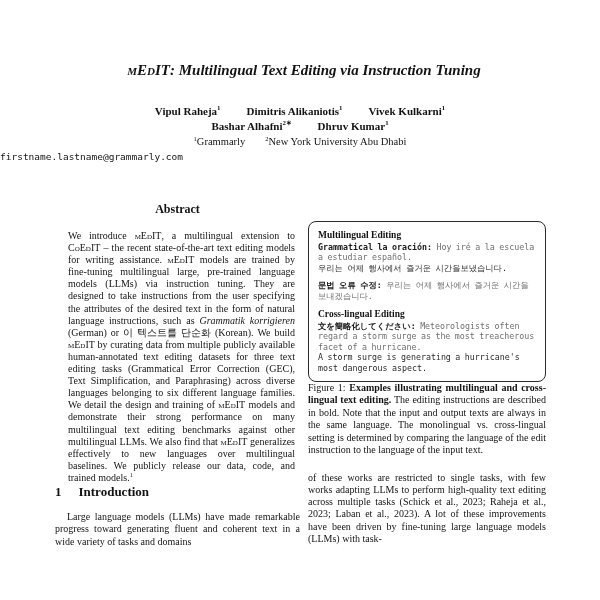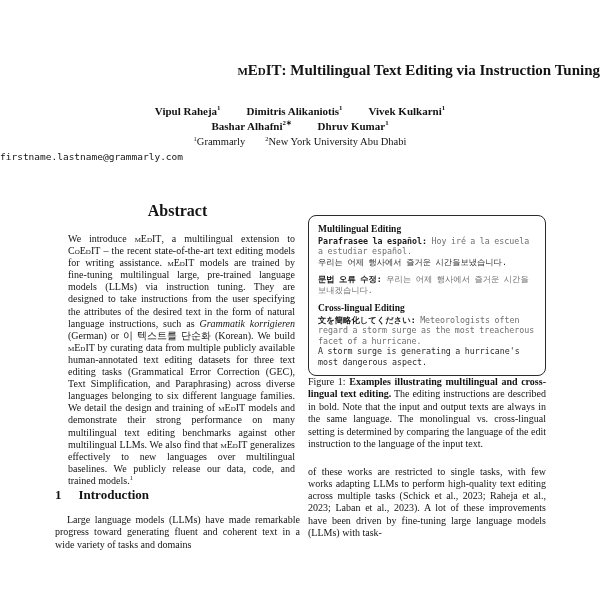--- a/index.html
+++ b/index.html
@@ -7,22 +7,22 @@
   .page {
     position: relative;
     width: 600px; height: 600px;
     background: #ffffff;
     overflow: hidden;
     font-family: "Liberation Serif", serif;
     color: #131313;
   }
   .title {
     position: absolute; top: 62px; left: 8px; right: 0;
-    text-align: right;
-    font-size: 15px; font-weight: bold;
+    text-align: center;
+    font-size: 15px; font-weight: bold; font-style: italic;
   }
   .authors {
     position: absolute; top: 104px; left: 0; right: 0;
     text-align: center;
   }
   .author-row {
     display: flex; justify-content: center; gap: 26px;
     font-size: 11px; font-weight: bold; line-height: 15px;
   }
   .affiliations {
@@ -37,21 +37,21 @@
   }
   sup { font-size: 0.62em; vertical-align: super; line-height: 0; }
 
   .col { position: absolute; top: 197px; }
   .col-left  { left: 55px;  width: 245px; }
   .col-right { left: 308px; width: 238px; }
 
   .abstract-heading {
     margin-top: 5px;
     text-align: center;
-    font-size: 16px; font-weight: bold;
+    font-size: 12px; font-weight: bold;
   }
   .abstract-text {
     margin: 13px 5px 0 13px;
     font-size: 10px; line-height: 12.1px;
     text-align: justify;
   }
   .seg-sc { font-variant: small-caps; }
   .seg-i  { font-style: italic; margin-top: 36px; }
   .seg-b  { font-weight: bold; }
 
@@ -60,21 +60,21 @@
   }
   .section-heading .sec-num { margin-right: 17px; }
   .body-text {
     margin-top: 11px;
     font-size: 10px; line-height: 12.3px;
     text-align: justify;
   }
   .body-text.indent { text-indent: 12px; }
 
   .figure-box {
-    margin-top: 18px;
+    margin-top: 24px;
     border: 1.2px solid #2b2b2b;
     border-radius: 8px;
     padding: 7px 9px 8px 9px;
   }
   .box-heading {
     font-size: 9.5px; font-weight: bold;
     line-height: 13px;
   }
   .box-heading.gap, .mono.gap { margin-top: 7px; }
   .mono {
@@ -123,21 +123,21 @@
     <p class="abstract-text"><span>We introduce </span><span class="seg-sc">mEdIT</span><span>, a multilingual extension to </span><span class="seg-sc">CoEdIT</span><span> – the recent state-of-the-art text editing models for writing assistance. </span><span class="seg-sc">mEdIT</span><span> models are trained by fine-tuning multilingual large, pre-trained language models (LLMs) via instruction tuning. They are designed to take instructions from the user specifying the attributes of the desired text in the form of natural language instructions, such as </span><span class="seg-i">Grammatik korrigieren</span><span> (German) or 이 텍스트를 단순화 (Korean). We build </span><span class="seg-sc">mEdIT</span><span> by curating data from multiple publicly available human-annotated text editing datasets for three text editing tasks (Grammatical Error Correction (GEC), Text Simplification, and Paraphrasing) across diverse languages belonging to six different language families. We detail the design and training of </span><span class="seg-sc">mEdIT</span><span> models and demonstrate their strong performance on many multilingual text editing benchmarks against other multilingual LLMs. We also find that </span><span class="seg-sc">mEdIT</span><span> generalizes effectively to new languages over multilingual baselines. We publicly release our data, code, and trained models.</span><sup>1</sup></p>
     <div class="section-heading">
       <span class="sec-num">1</span><span>Introduction</span>
     </div>
     <p class="body-text indent">Large language models (LLMs) have made remarkable progress toward generating fluent and coherent text in a wide variety of tasks and domains</p>
   </div>
 
   <div class="col col-right">
     <div class="figure-box">
       <div class="box-heading">Multilingual Editing</div>
-      <p class="mono"><span class="instr">Parafrasee la español:</span> <span class="in-text">Hoy iré a la escuela a estudiar español.</span></p>
+      <p class="mono"><span class="instr">Grammatical la oración:</span> <span class="in-text">Hoy iré a la escuela a estudiar español.</span></p>
       <p class="mono out-text">우리는 어제 행사에서 즐거운 시간을보냈습니다.</p>
       <p class="mono gap"><span class="instr">문법 오류 수정:</span> <span class="in-text">우리는 어제 행사에서 즐거운 시간을보내겠습니다.</span></p>
       <div class="box-heading gap">Cross-lingual Editing</div>
       <p class="mono"><span class="instr">文を簡略化してください:</span> <span class="in-text">Meteorologists often regard a storm surge as the most treacherous facet of a hurricane.</span></p>
       <p class="mono out-text">A storm surge is generating a hurricane's most dangerous aspect.</p>
     </div>
     <p class="caption"><span>Figure 1: </span><span class="seg-b">Examples illustrating multilingual and cross-lingual text editing.</span><span> The editing instructions are described in bold. Note that the input and output texts are always in the same language. The monolingual vs. cross-lingual setting is determined by comparing the language of the edit instruction to the language of the input text.</span></p>
     <p class="body-text">of these works are restricted to single tasks, with few works adapting LLMs to perform high-quality text editing across multiple tasks (Schick et al., 2023; Raheja et al., 2023; Laban et al., 2023). A lot of these improvements have been driven by fine-tuning large language models (LLMs) with task-</p>
   </div>
 

